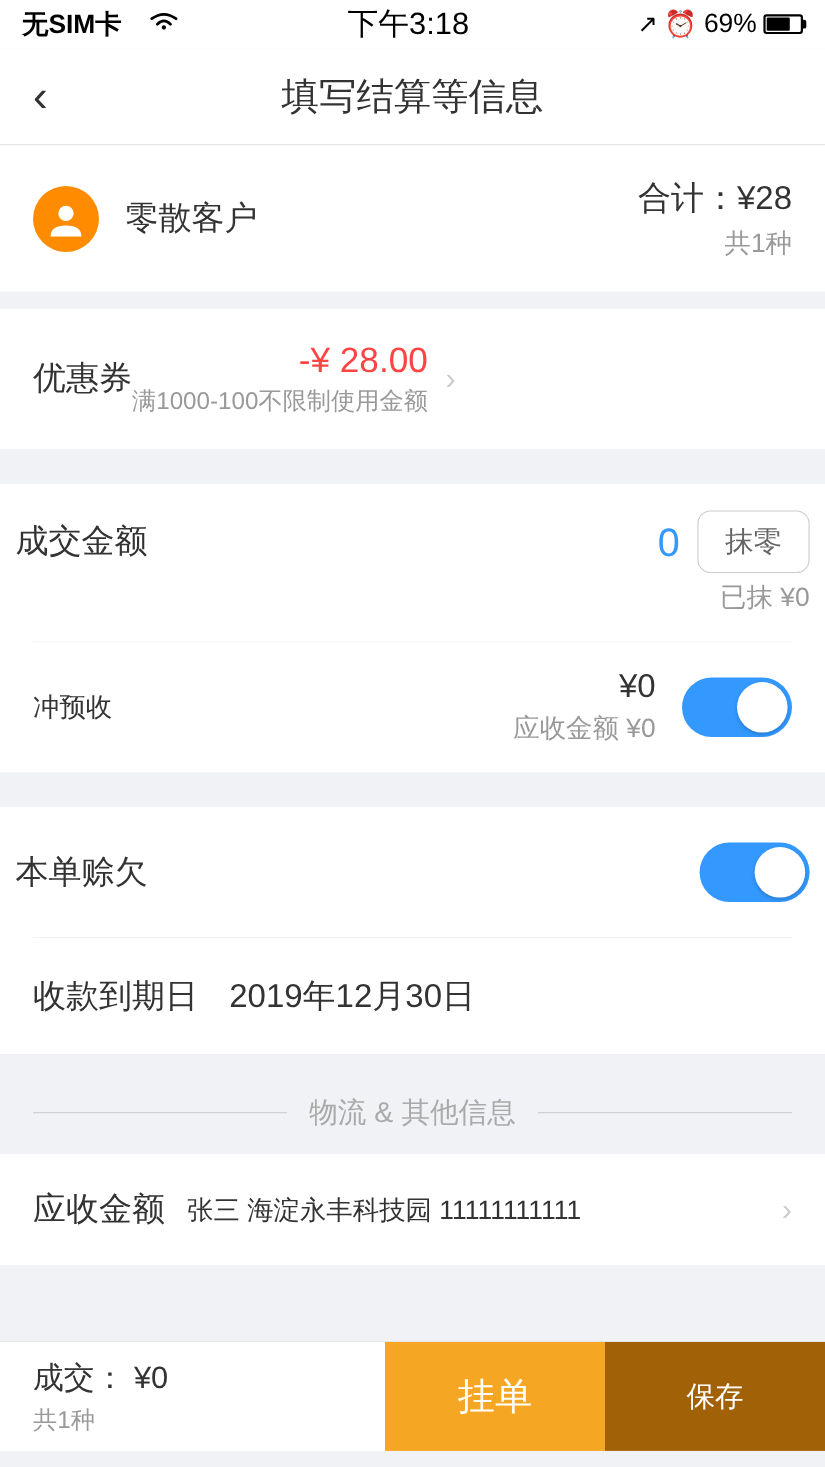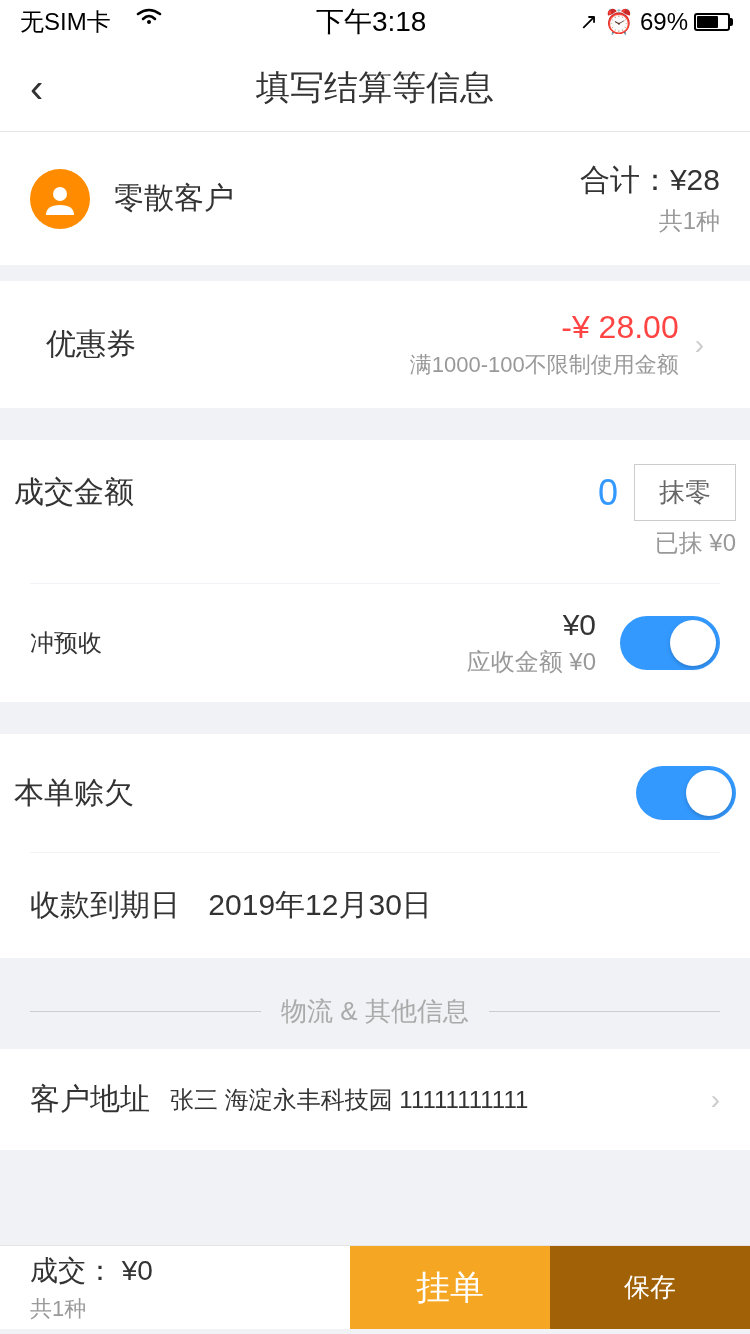--- a/index.html
+++ b/index.html
@@ -17,21 +17,21 @@
     .status-bar {
       background: #fff;
       height: 44px;
       display: flex;
       align-items: center;
       justify-content: space-between;
       padding: 0 20px;
       font-size: 24px;
       color: #000;
     }
-    .status-left { display: flex; align-items: flex-start; gap: 24px; }
+    .status-left { display: flex; align-items: flex-end; gap: 24px; font-weight: bold; }
     .status-center { font-weight: 400; font-size: 28px; }
     .status-right { display: flex; align-items: center; gap: 6px; font-size: 24px; }
 
     
     .nav-bar {
       background: #fff;
       height: 88px;
       display: flex;
       align-items: center;
       padding: 0 30px;
@@ -113,22 +113,22 @@
     }
     .section-divider {
       height: 16px;
       background: #f0f2f5;
     }
 
     
     .form-row {
       display: flex;
       align-items: center;
-      justify-content: space-between;
-      padding: 28px 46px;
+      justify-content: flex-start;
+      padding: 28px 30px;
       background: #fff;
       min-height: 80px;
     }
     .form-label {
       font-size: 30px;
       color: #333;
       flex-shrink: 0;
     }
     .form-right {
       display: flex;
@@ -161,21 +161,21 @@
       display: flex;
       align-items: center;
       justify-content: space-between;
     }
     .amount-value {
       font-size: 36px;
       color: #3399ff;
     }
     .round-btn {
       border: 1px solid #ccc;
-      border-radius: 0;
+      border-radius: 12px;
       padding: 10px 24px;
       font-size: 26px;
       color: #666;
       background: #fff;
       cursor: pointer;
     }
     .amount-sub {
       text-align: right;
       font-size: 24px;
       color: #999;
@@ -277,23 +277,23 @@
 
     
     .empty-area {
       height: 180px;
       background: #f0f2f5;
     }
 
     
     .bottom-bar {
       position: fixed;
-      bottom: 5px;
+      bottom: 15px;
       width: 750px;
-      height: 84px;
+      height: 100px;
       display: flex;
       align-items: center;
       background: #fff;
       border-top: 1px solid #e5e5e5;
     }
     .bottom-info {
       flex: 1;
       padding: 0 30px;
     }
     .bottom-deal {
@@ -467,21 +467,21 @@
   </div>
 
   <div class="logistics-divider">
     <div class="logistics-line"></div>
     <span class="logistics-text">物流 &amp; 其他信息</span>
     <div class="logistics-line"></div>
   </div>
 
   <div class="card">
     <div class="address-row">
-      <span class="address-label">客户地址</span>
+      <span class="address-label">应收金额</span>
       <span class="address-value">张三 海淀永丰科技园 11111111111</span>
       <span class="chevron">›</span>
     </div>
   </div>
 
   <div class="empty-area"></div>
 
 </div>
 
 <div class="bottom-bar">

